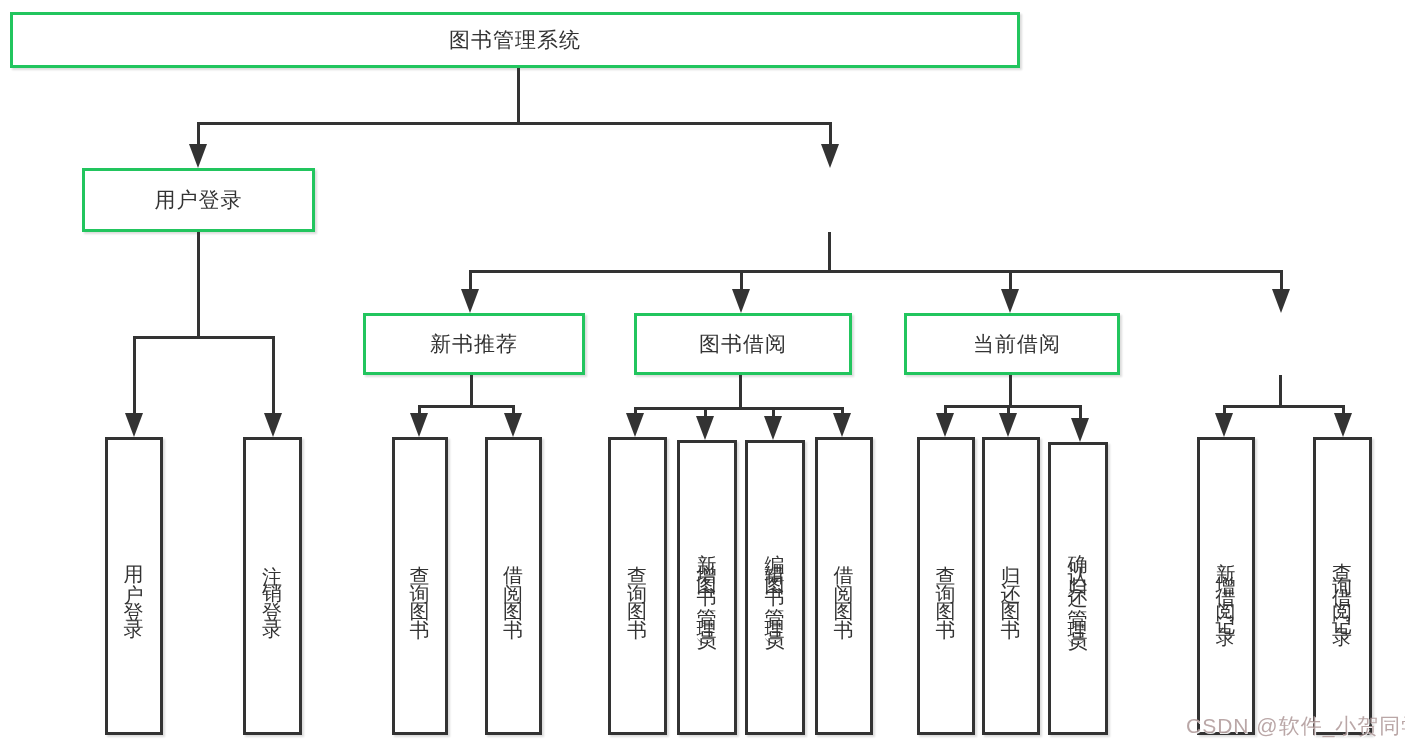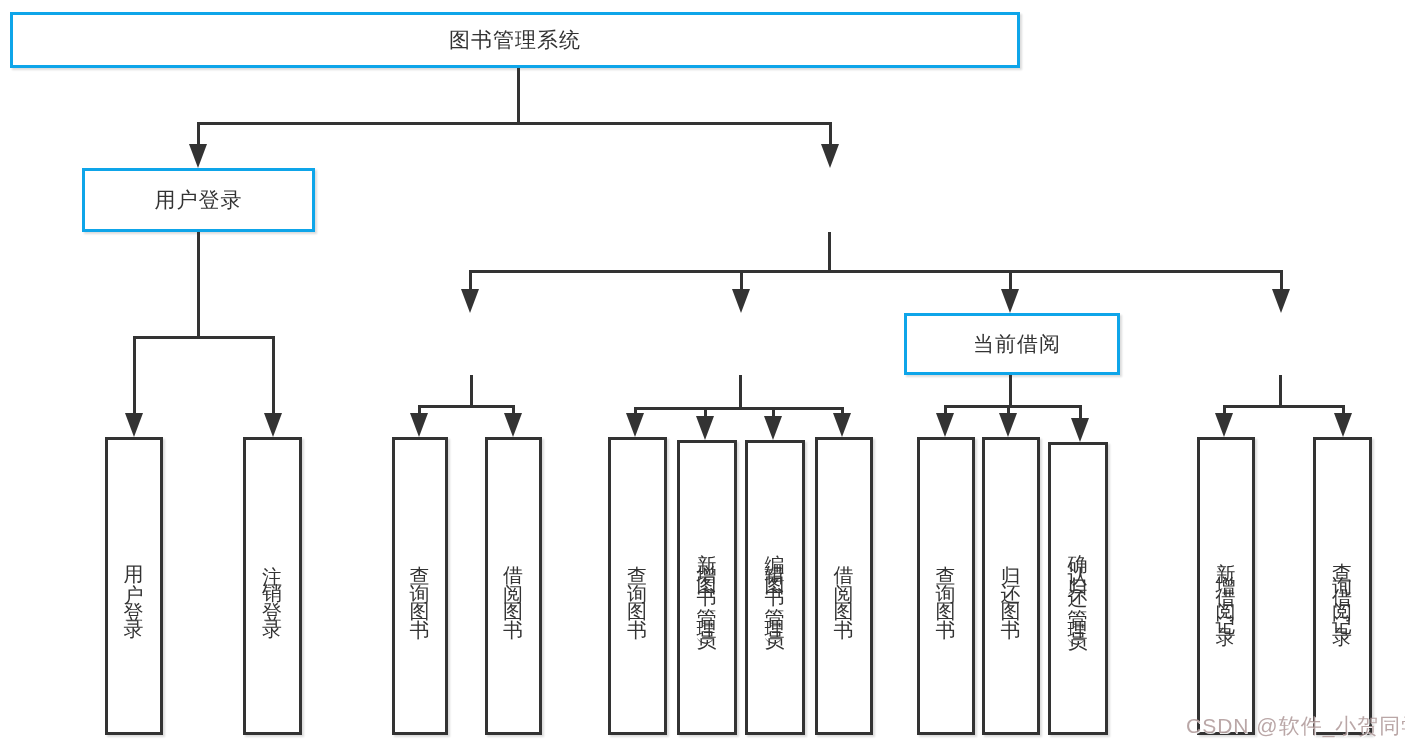--- a/index.html
+++ b/index.html
@@ -9,21 +9,21 @@
     height: 747px;
     background: #ffffff;
     font-family: "Liberation Sans", sans-serif;
     color: #333333;
     overflow: hidden;
   }
   
   .box {
     position: absolute;
     box-sizing: border-box;
-    border: 3px solid #0ea5e9;
+    border: 3px solid #22c55e;
     background: #ffffff;
     display: flex;
     align-items: center;
     justify-content: center;
     font-size: 21px;
     letter-spacing: 1px;
     box-shadow: 2px 2px 2px rgba(0,0,0,0.14);
   }
   .vbox {
     position: absolute;
@@ -104,20 +104,26 @@
   <div class="hline" style="left:469px; top:270px; width:814px;"></div>
   <div class="vline" style="left:469px; top:270px; height:21px;"></div>
   <div class="tri" style="left:461px; top:289px;"></div>
   <div class="vline" style="left:740px; top:270px; height:21px;"></div>
   <div class="tri" style="left:732px; top:289px;"></div>
   <div class="vline" style="left:1009px; top:270px; height:21px;"></div>
   <div class="tri" style="left:1001px; top:289px;"></div>
   <div class="vline" style="left:1280px; top:270px; height:21px;"></div>
   <div class="tri" style="left:1272px; top:289px;"></div>
 
+  <div class="box" style="left:363px; top:313px; width:222px; height:62px;">
+    <span>新书推荐</span>
+  </div>
+  <div class="box" style="left:634px; top:313px; width:218px; height:62px;">
+    <span>图书借阅</span>
+  </div>
   <div class="box" style="left:904px; top:313px; width:216px; height:62px;padding-left:10px;">
     <span>当前借阅</span>
   </div>
 
   <div class="vline" style="left:470px; top:375px; height:30px;"></div>
   <div class="hline" style="left:418px; top:405px; width:96px;"></div>
   <div class="vline" style="left:418px; top:405px; height:10px;"></div>
   <div class="tri" style="left:410px; top:413px;"></div>
   <div class="vline" style="left:512px; top:405px; height:10px;"></div>
   <div class="tri" style="left:504px; top:413px;"></div>

